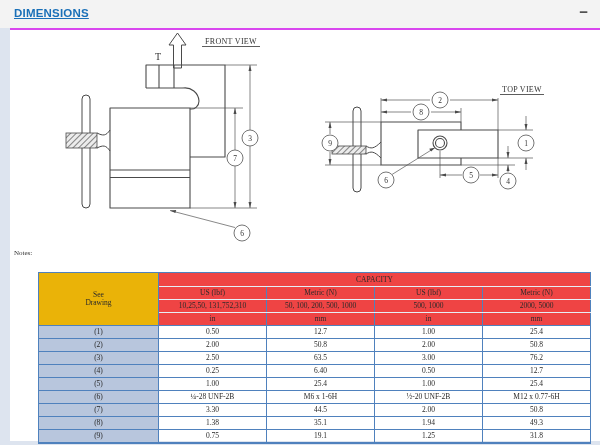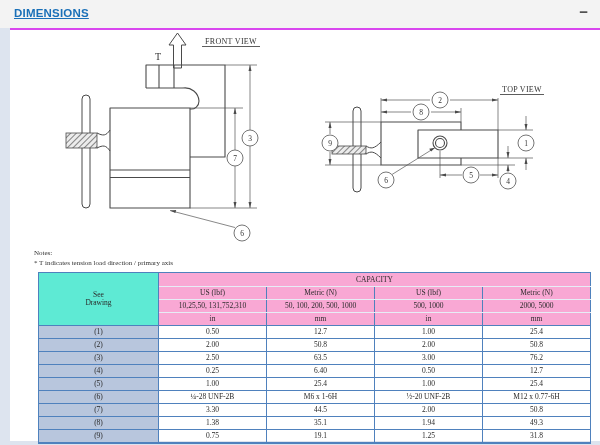--- a/index.html
+++ b/index.html
@@ -26,34 +26,34 @@
   .front-view{left:60px;top:30px;}
   .top-view{left:318px;top:70px;}
   svg text{font-family:"Liberation Serif",serif;fill:#333;}
   .viewlabel{font-size:8px;letter-spacing:.3px;}
   .callout-num{font-size:7.5px;}
   .t-label{font-size:10px;}
   .notes{
     position:absolute;left:14px;top:249px;
     font-family:"Liberation Serif",serif;font-size:7px;color:#333;line-height:1.4;
   }
-  .notes div{white-space:nowrap;margin-left:20px;}
+  .notes div{white-space:nowrap;}
   table.dim{
     position:absolute;left:38px;top:272px;width:552px;
     border-collapse:collapse;table-layout:fixed;
     font-family:"Liberation Serif",serif;font-size:7.5px;color:#2a2a2a;
   }
   table.dim td{
     border:1px solid #4f81bd;text-align:center;vertical-align:middle;
     height:12px;padding:0;line-height:1.05;overflow:hidden;
   }
   table.dim{border:1px solid #4f81bd;border-bottom:2px solid #4f81bd;}
-  .hdr{background:#f9a8d4;}
+  .hdr{background:#ef4444;}
   .hline-light{border-bottom-color:#e7edf6 !important;}
-  .see-cell{background:#5eead4;margin-left:22px;}
+  .see-cell{background:#eab308;margin-left:22px;}
   .see-label{white-space:pre-line;}
   .refcol{background:#b8c6dd;}
 </style>
 </head>
 <body>
 
 <div class="header-band">
   <span class="panel-title">DIMENSIONS</span>
   <span class="collapse-icon">−</span>
 </div>
@@ -222,21 +222,20 @@
   </g>
   <g>
     <circle cx="68" cy="110" r="8" fill="#fff" stroke="#666" stroke-width="0.9"></circle>
     <text class="callout-num" x="68" y="112.8" text-anchor="middle">6</text>
   </g>
 </svg>
 </div>
 
 <div class="notes">
   <div>Notes:</div>
-  <div>* T indicates tension load direction / primary axis</div>
 </div>
 
 <table class="dim">
   <colgroup>
     <col style="width:120px">
       <col style="width:108px">
       <col style="width:108px">
       <col style="width:108px">
       <col style="width:108px">
   </colgroup>

